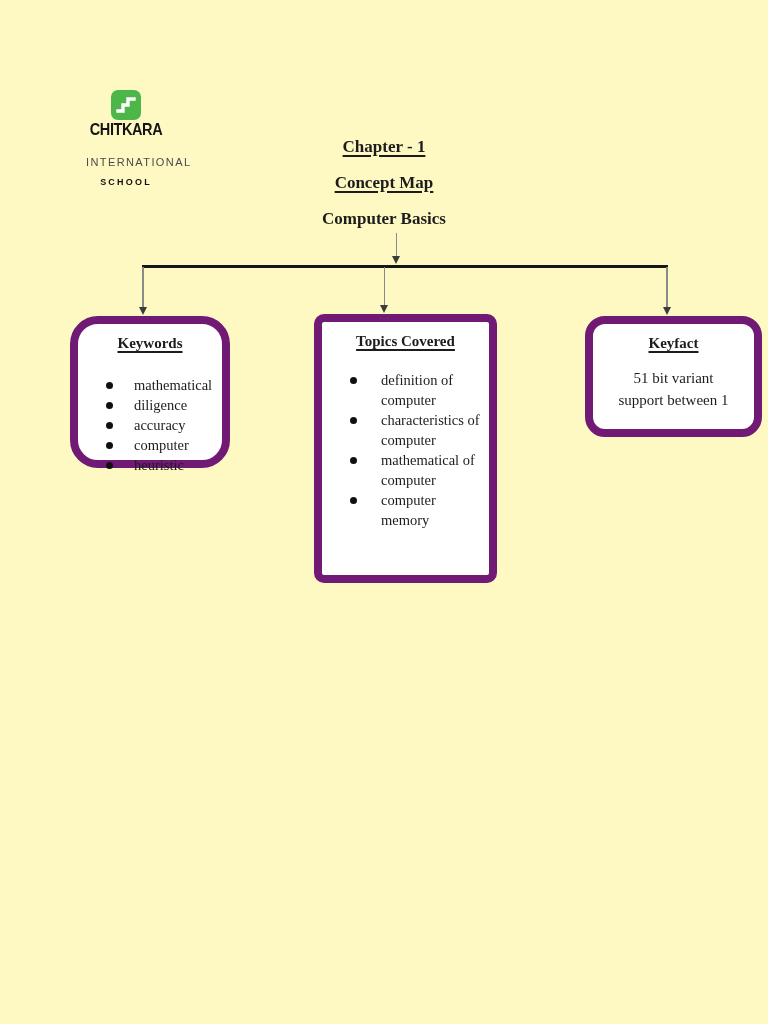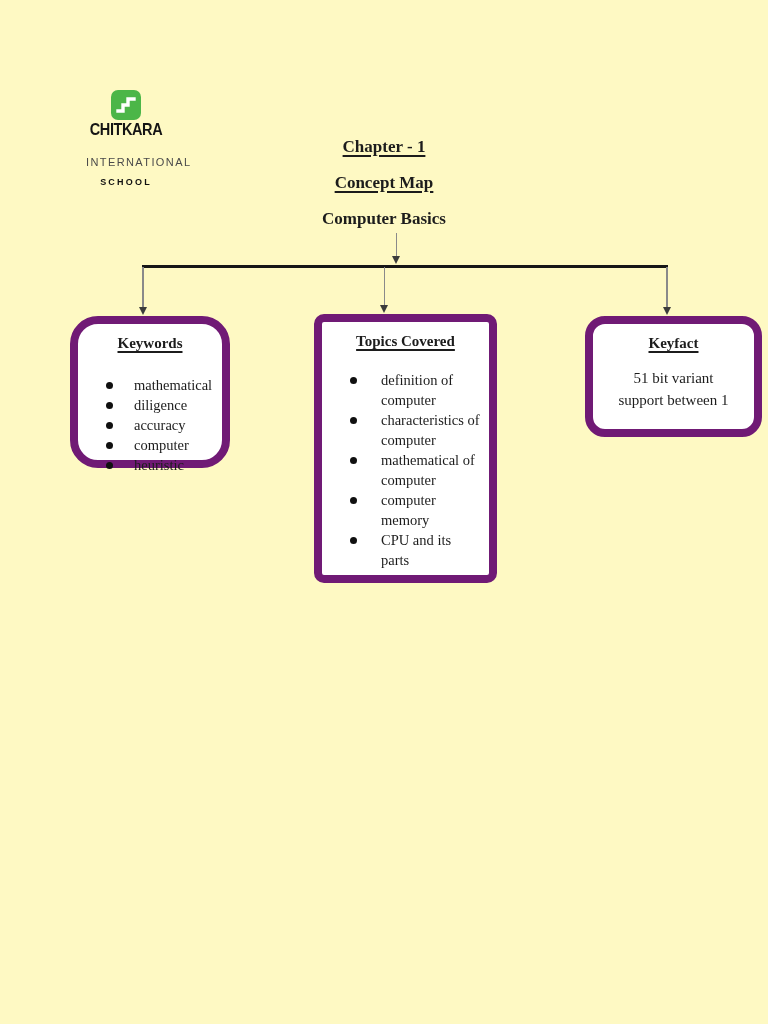--- a/index.html
+++ b/index.html
@@ -138,27 +138,20 @@
             <span class="ln">computer</span>
           </span>
         </div>
       <div class="li two">
           <span class="dot"></span>
           <span>
             <span class="ln">computer</span>
             <span class="ln">memory</span>
           </span>
         </div>
-      <div class="li two">
-          <span class="dot"></span>
-          <span>
-            <span class="ln">CPU and its</span>
-            <span class="ln">parts</span>
-          </span>
-        </div>
     </div>
   </div>
 
   <div class="box box-kf">
     <div class="box-title">Keyfact</div>
     <div class="kf-lines">
       <div class="ln">51 bit variant</div>
       <div class="ln">support between 1</div>
     </div>
   </div>

